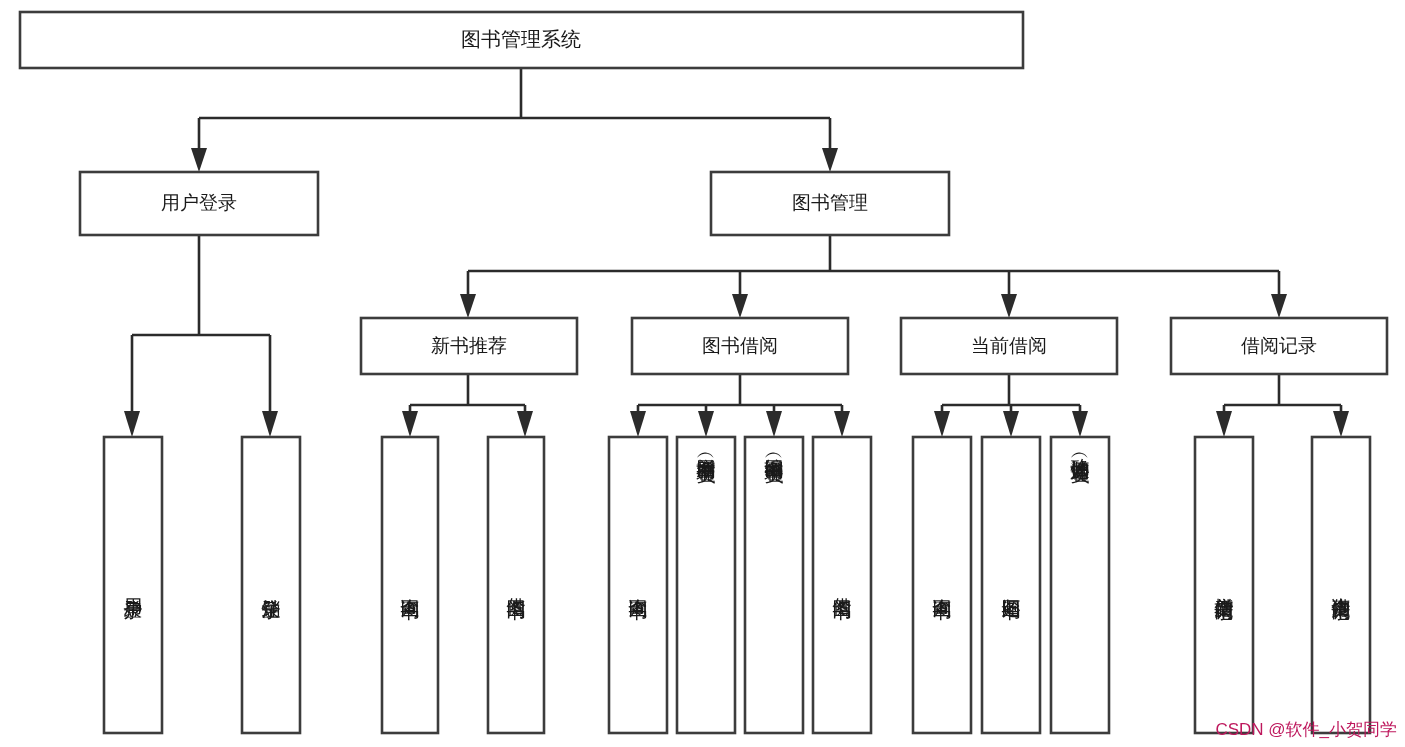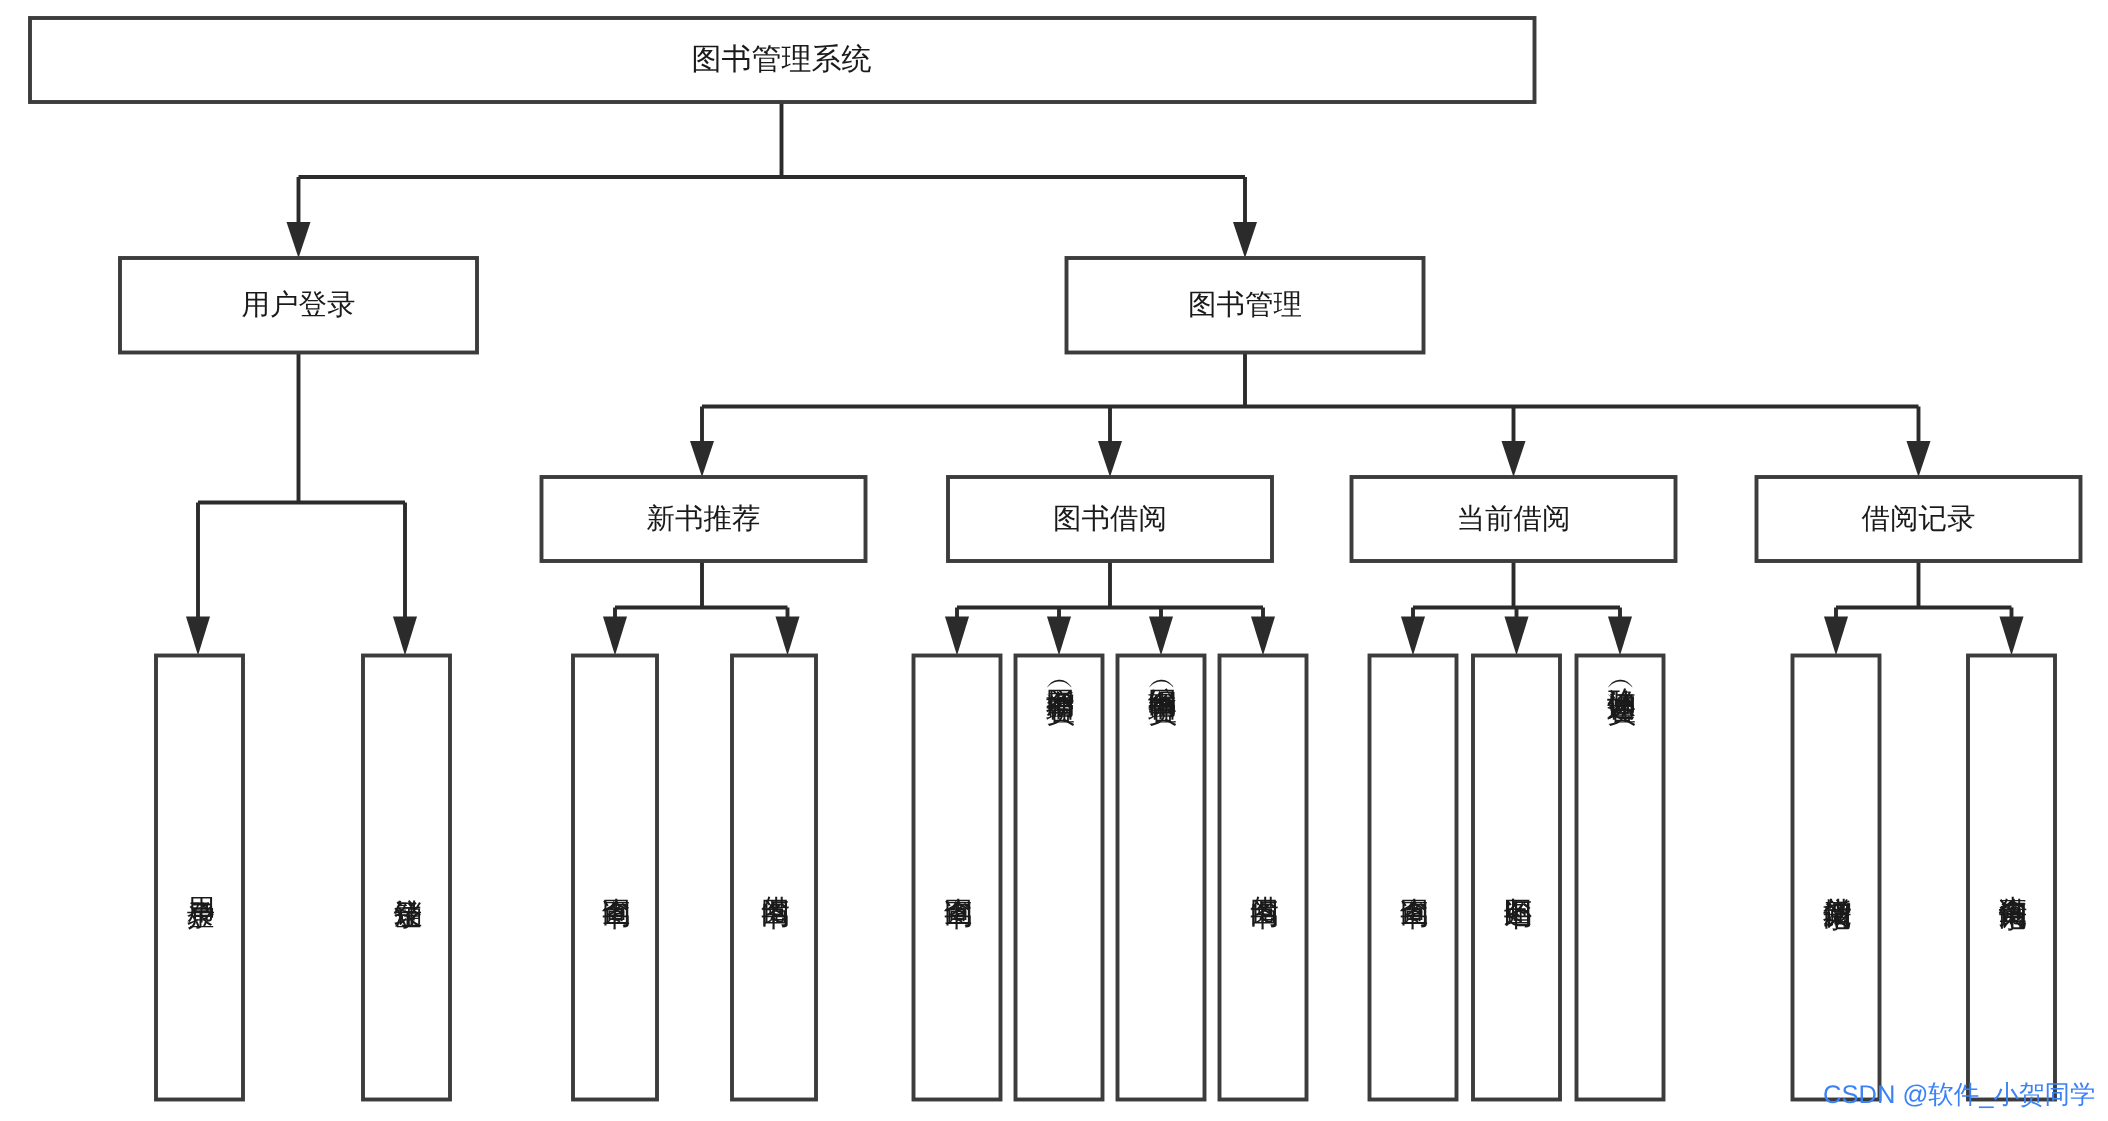--- a/index.html
+++ b/index.html
@@ -53,21 +53,21 @@
     letter-spacing:1px;
     white-space:nowrap;
   }
 
   .watermark{
     position:absolute;
     right:8px;
     bottom:6px;
     font-family:"Liberation Sans","DejaVu Sans",sans-serif;
     font-size:17px;
-    color:#3b82f6;
+    color:#be185d;
     white-space:nowrap;
     pointer-events:none;
   }
 </style>
 </head>
 <body>
 
 <svg id="diagram" viewBox="0 0 1405 747" xmlns="http://www.w3.org/2000/svg">
 
   <g>

